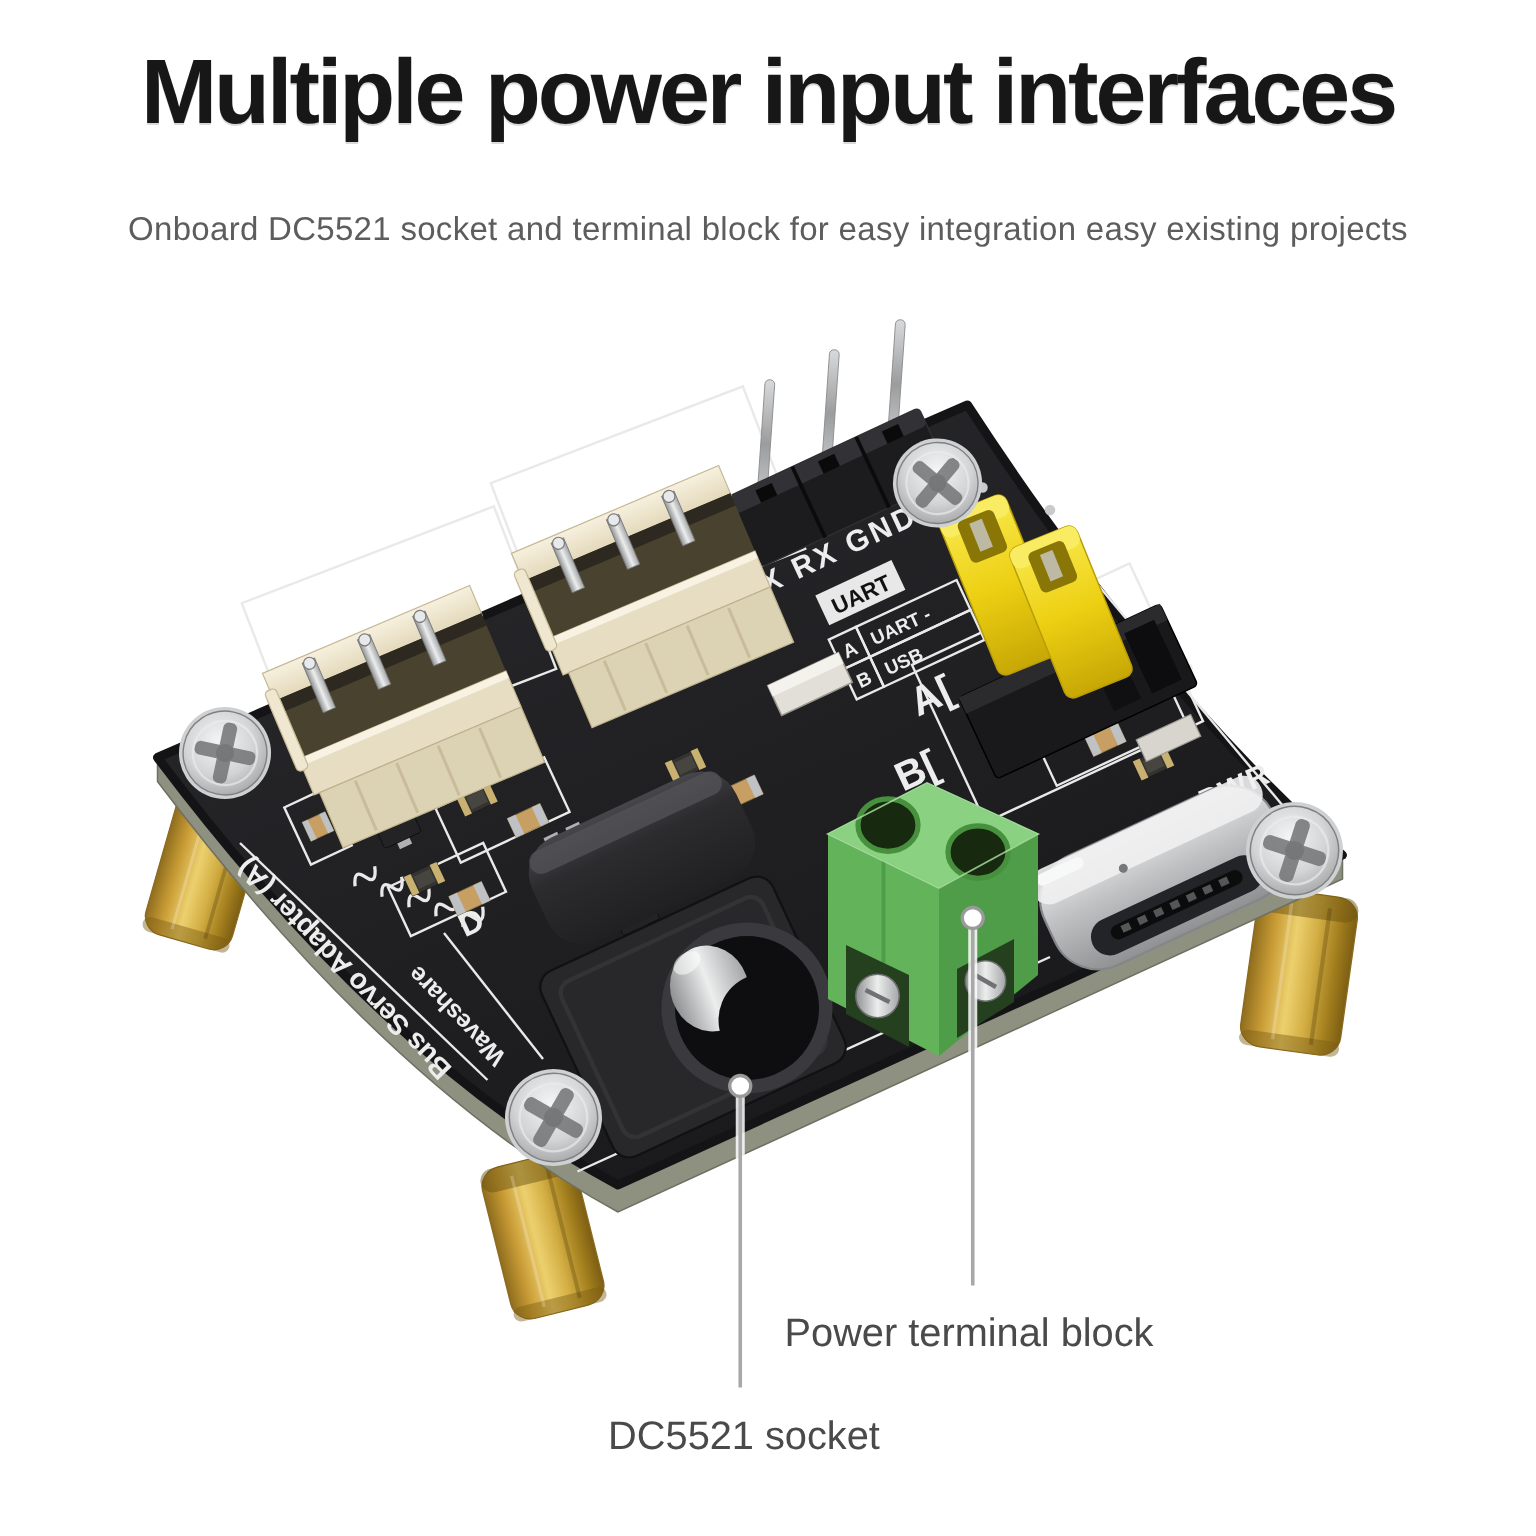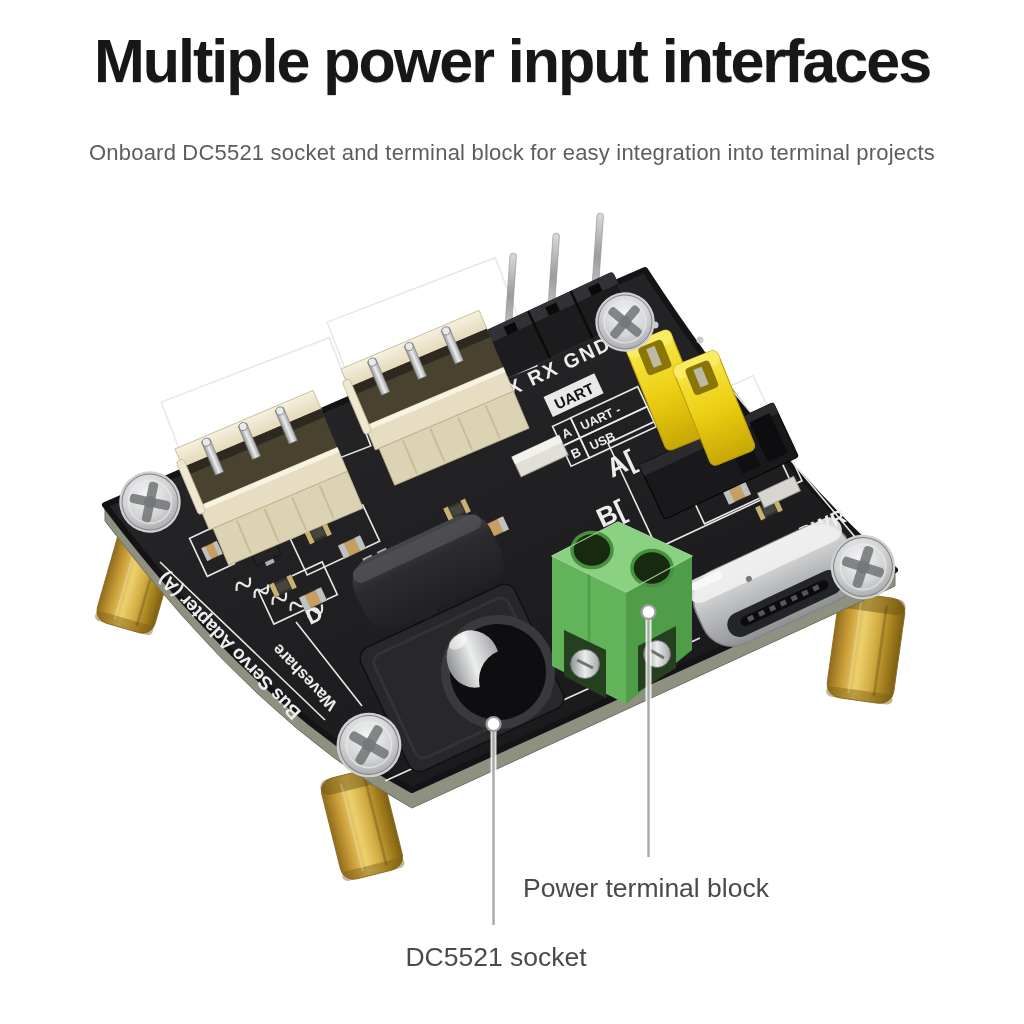--- a/index.html
+++ b/index.html
@@ -14,21 +14,21 @@
   .silk{fill:none;stroke:#e9e9e9;stroke-width:1.6;}
   .silktext{fill:#ededed;font-weight:700;}
   .callout-label{fill:#4a4a4a;font-size:26.5px;}
 </style>
 </head>
 <body>
 
 <div class="stage">
 
   <h1 class="title">Multiple power input interfaces</h1>
-  <p class="subtitle">Onboard DC5521 socket and terminal block for easy integration into terminal projects</p>
+  <p class="subtitle">Onboard DC5521 socket and terminal block for easy integration easy existing projects</p>
 
   <svg width="1024" height="1024" viewBox="0 0 1024 1024">
     <defs>
       <linearGradient id="gGold" x1="0" y1="0" x2="1" y2="0">
         <stop offset="0" stop-color="#8f6d1e"></stop>
           <stop offset="0.2" stop-color="#c89b35"></stop>
         <stop offset="0.42" stop-color="#ecd06e"></stop>
           <stop offset="0.62" stop-color="#d4af45"></stop>
         <stop offset="0.85" stop-color="#a07c1c"></stop>
           <stop offset="1" stop-color="#7c5e14"></stop>

